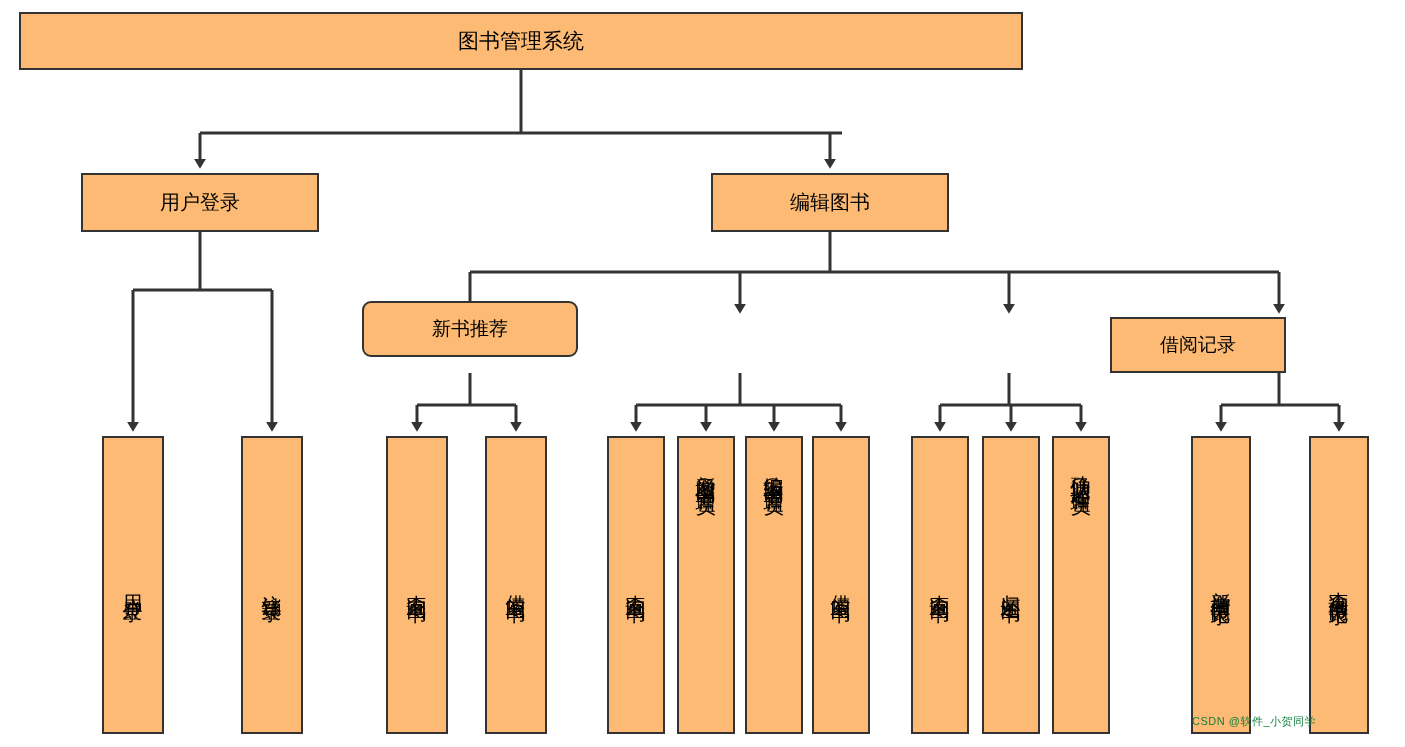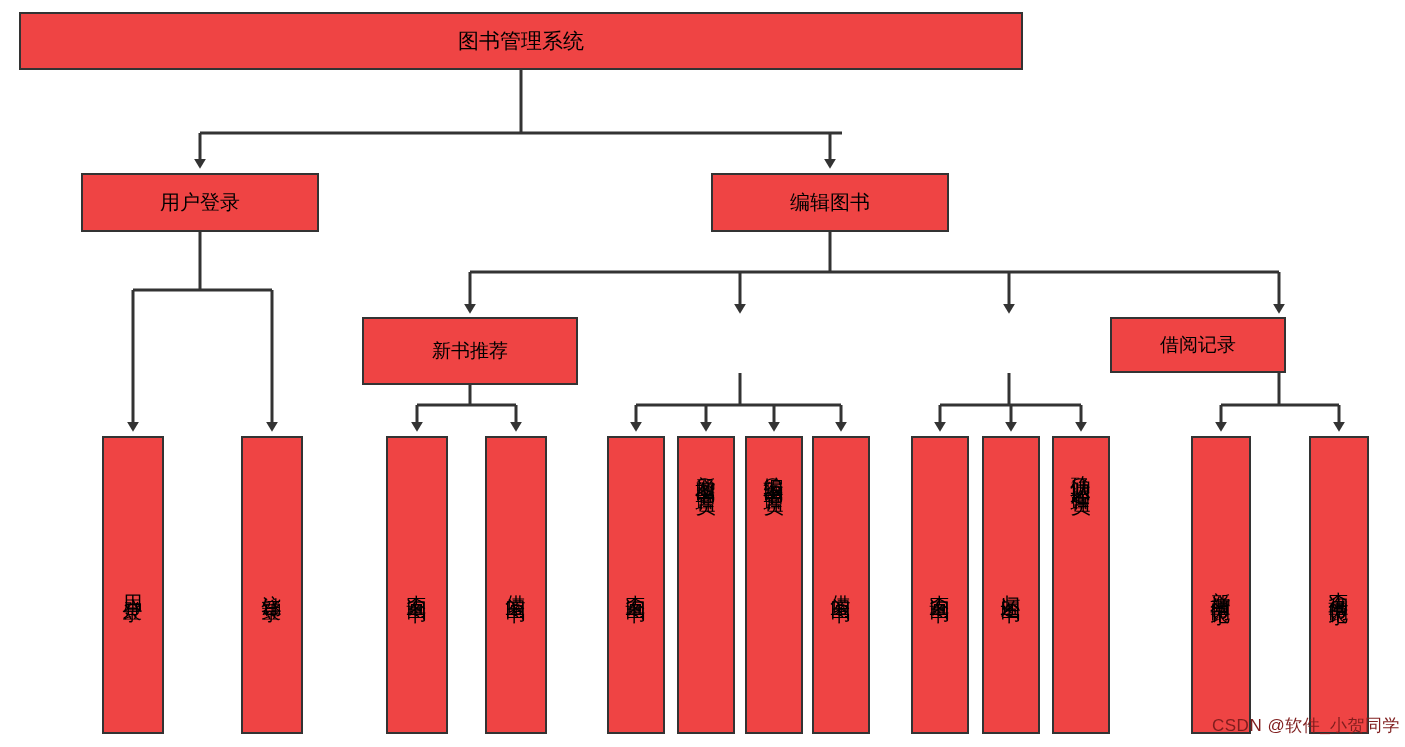--- a/index.html
+++ b/index.html
@@ -22,21 +22,21 @@
     position: absolute;
     left: 0;
     top: 0;
     width: 1405px;
     height: 747px;
     pointer-events: none;
   }
   .node {
     position: absolute;
     box-sizing: border-box;
-    background: #ef4444;
+    background: #fdba74;
     border: 2px solid #333333;
     display: flex;
     align-items: center;
     justify-content: center;
     color: #000000;
     line-height: 1.25;
   }
   .node-root {
     font-size: 21px;
   }
@@ -58,27 +58,26 @@
     letter-spacing: 3px;
     white-space: nowrap;
     line-height: 1;
   }
   .node-leaf.leaf-short {
     align-items: center;
     padding-top: 0;
   }
   .watermark {
     position: absolute;
-    color: #7f1d1d;
-    font-size: 17px;
+    color: #15803d;
+    font-size: 11px;
     white-space: nowrap;
     left: 1192px;
     top: 714px;
     letter-spacing: 0.5px;
-    margin-left: 20px;
   }
 </style>
 </head>
 <body>
 
 <div id="canvas">
 
   <svg id="edges" viewBox="0 0 1405 747">
     <defs>
       <marker id="arw" markerWidth="10" markerHeight="12" refX="1.2" refY="6" orient="auto" markerUnits="userSpaceOnUse">
@@ -133,21 +132,21 @@
     <span>图书管理系统</span>
   </div>
 
   <div class="node node-l1" style="left:81px;top:173px;width:238px;height:59px;">
     <span>用户登录</span>
   </div>
   <div class="node node-l1" style="left:711px;top:173px;width:238px;height:59px;">
     <span>编辑图书</span>
   </div>
 
-  <div class="node node-l2" style="left:362px;top:317px;width:216px;height:68px;">
+  <div class="node node-l2" style="left:362px;top:301px;width:216px;height:56px;border-radius:9px;">
     <span>新书推荐</span>
   </div>
   <div class="node node-l2" style="left:1110px;top:317px;width:176px;height:56px;font-family:Liberation Serif, serif;">
     <span>借阅记录</span>
   </div>
 
   <div class="node node-leaf leaf-short" style="left:102px;top:436px;width:62px;height:298px;">
     <span class="vtext">用户登录</span>
   </div>
   <div class="node node-leaf leaf-short" style="left:241px;top:436px;width:62px;height:298px;">

